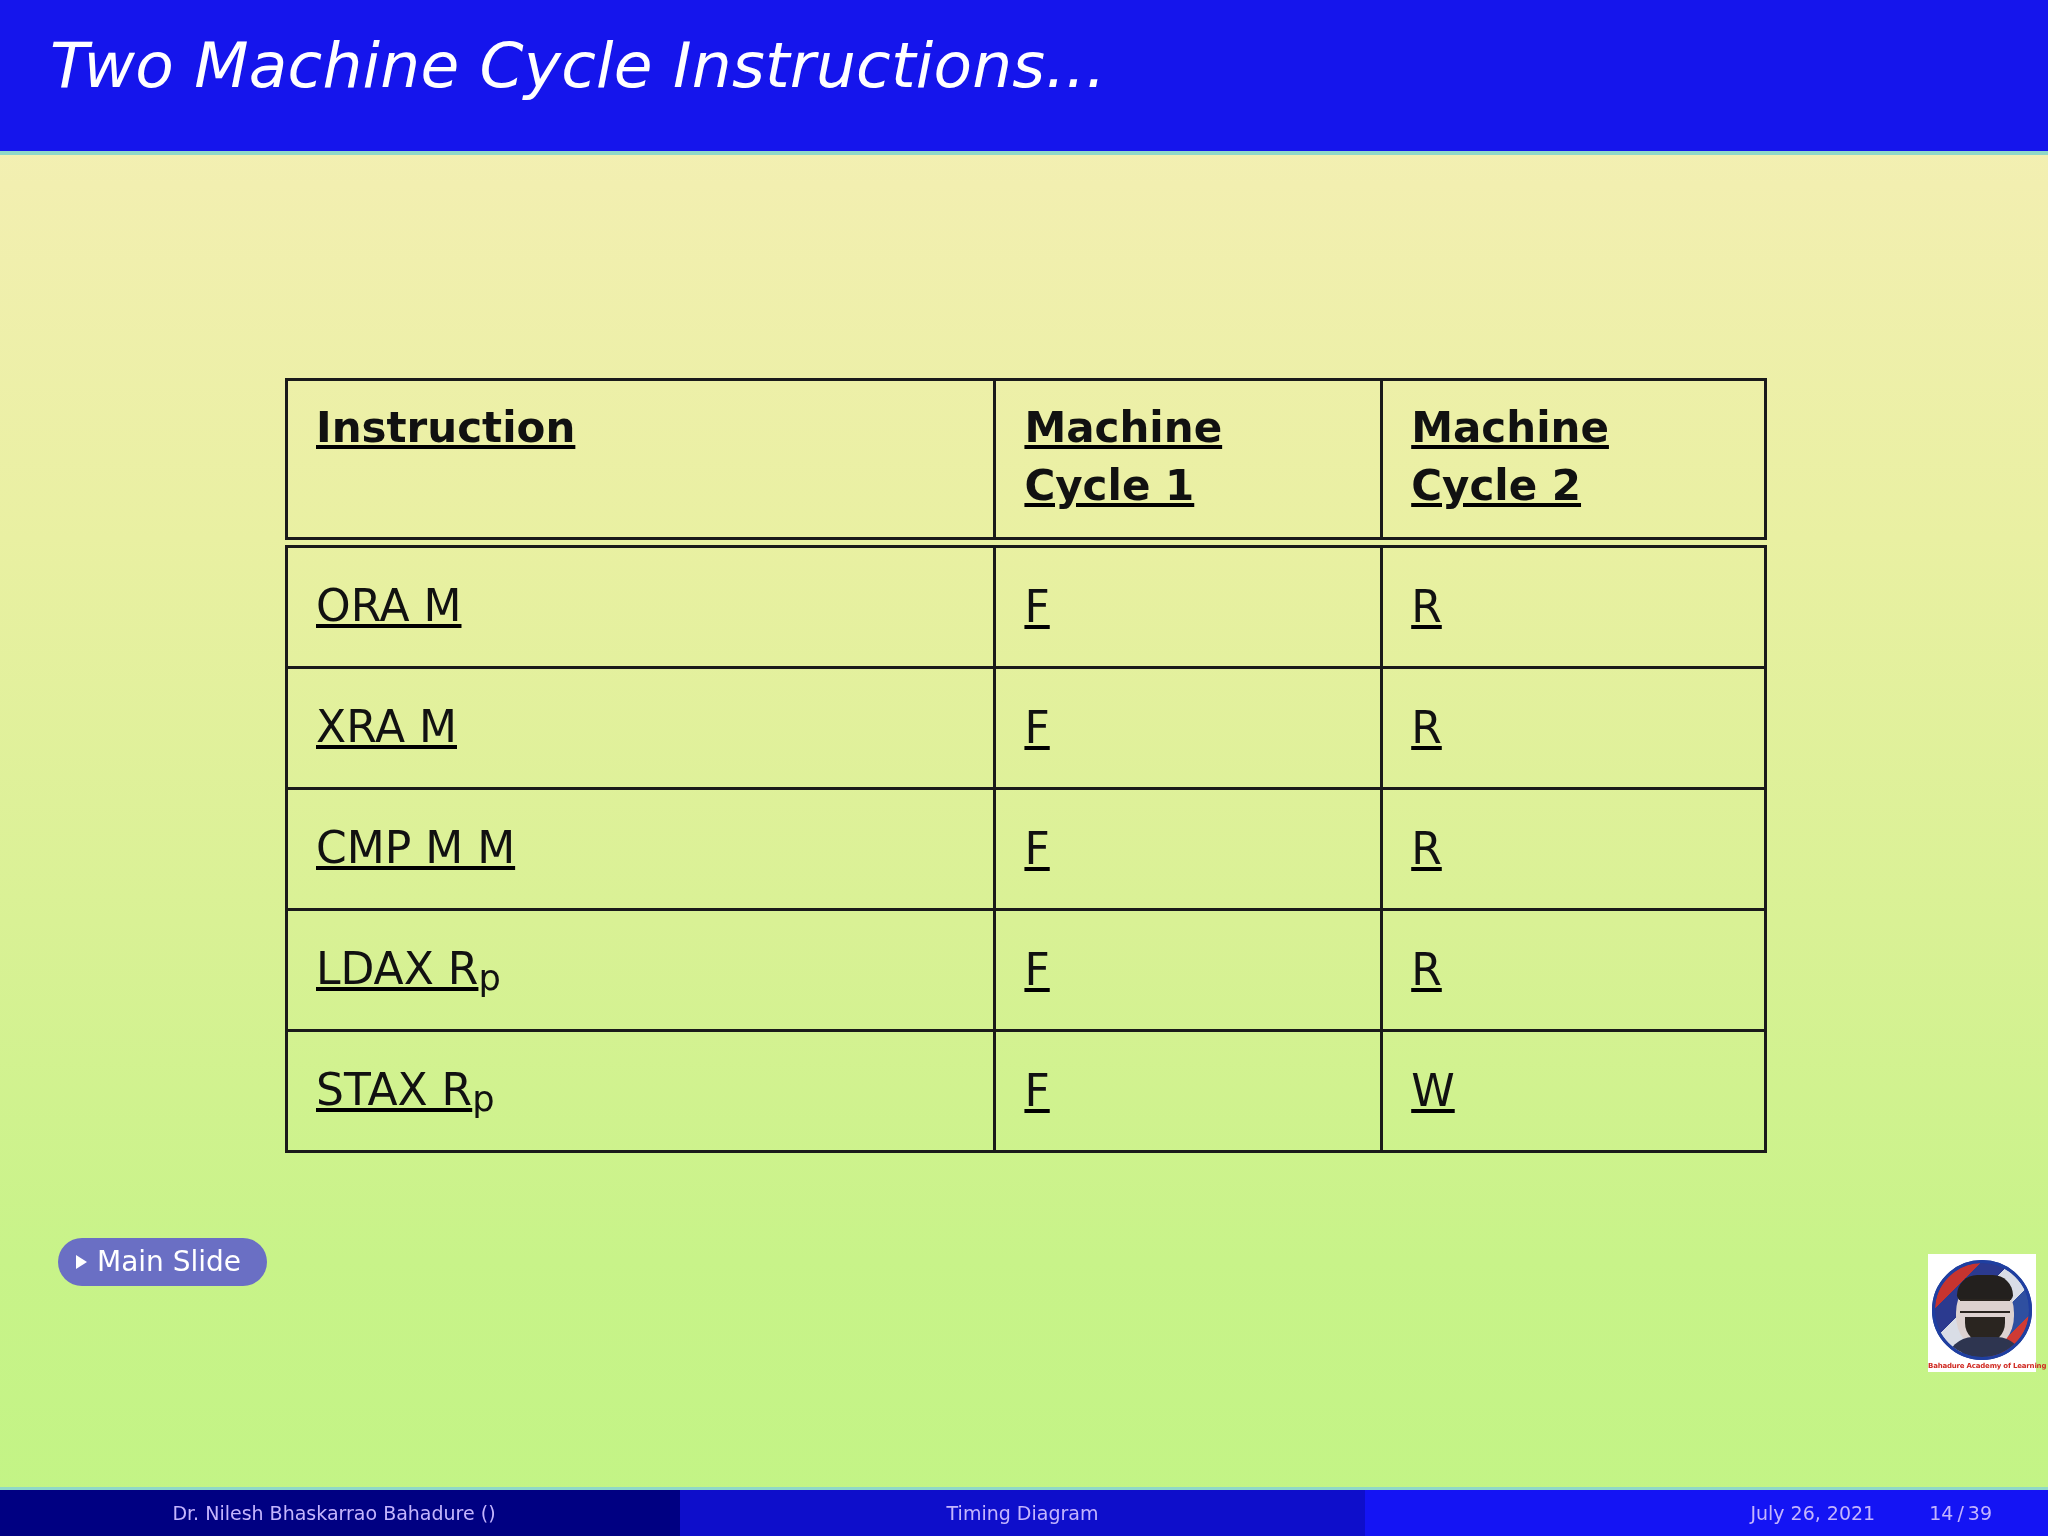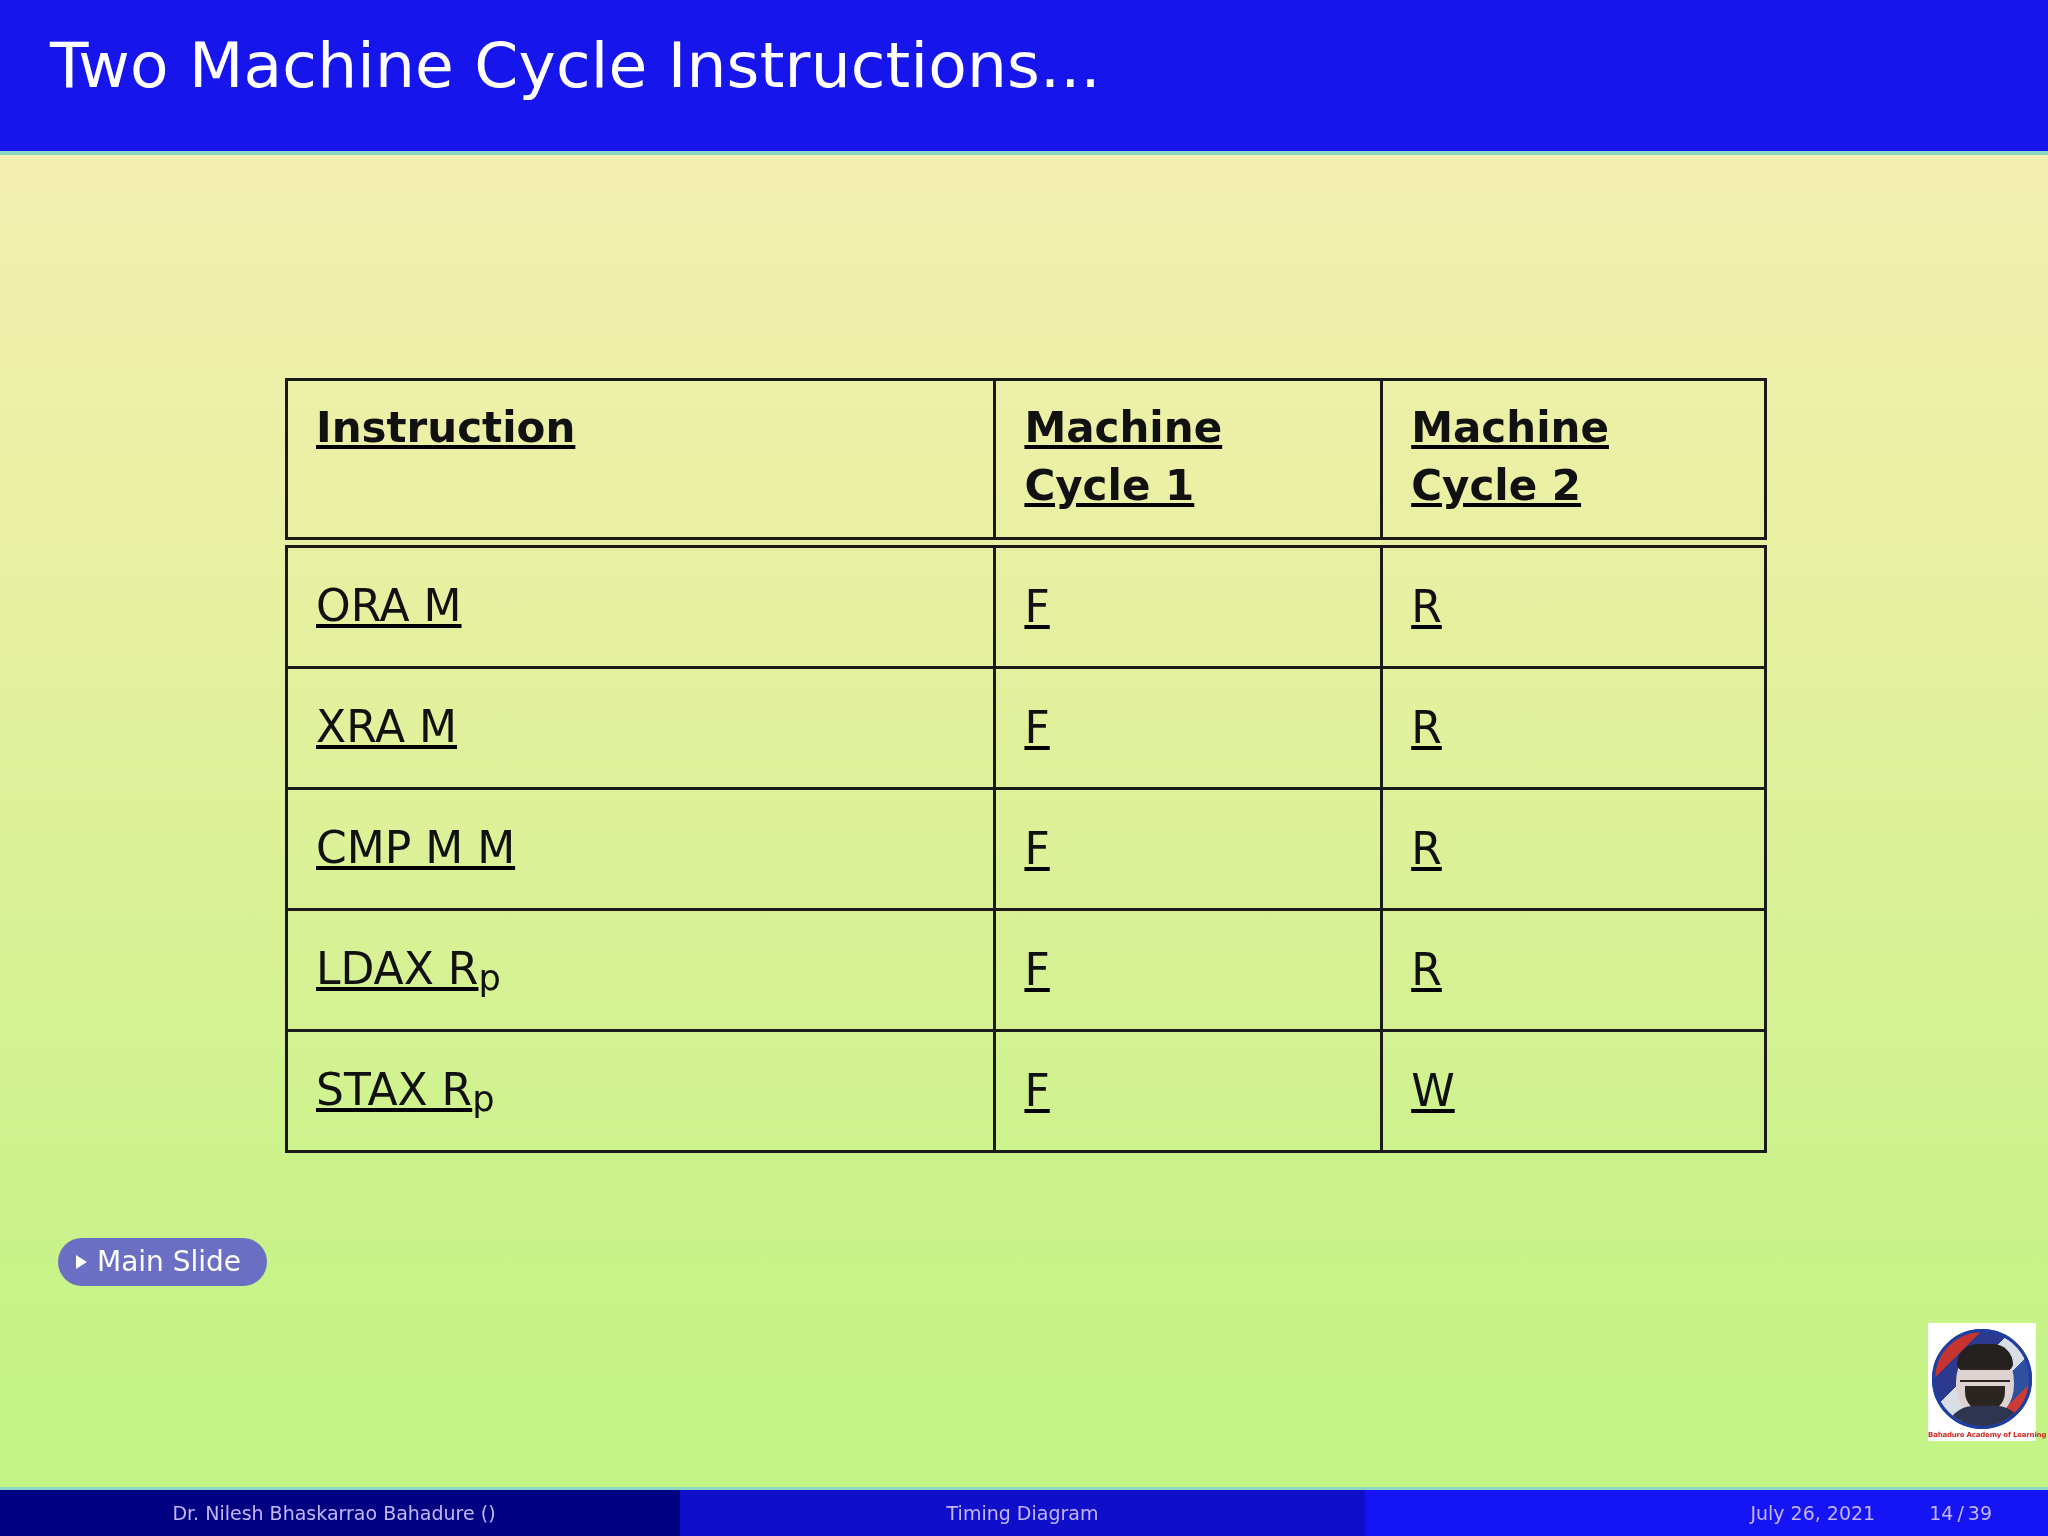--- a/index.html
+++ b/index.html
@@ -29,20 +29,21 @@
   .title-text {
     position: absolute;
     left: 50px;
     top: 34px;
     font-size: 63px;
     line-height: 1;
     color: #ffffff;
     font-weight: 400;
     letter-spacing: 0.2px;
     white-space: nowrap;
+    font-style: italic;
   }
   .title-underline {
     position: absolute;
     left: 0;
     bottom: 0;
     width: 2048px;
     height: 4px;
     background: #8fd8c8;
   }
 
@@ -128,21 +129,21 @@
     font-size: 28px;
     color: #ffffff;
     white-space: nowrap;
     line-height: 1;
   }
 
   
   .logo {
     position: absolute;
     left: 1928px;
-    top: 1323px;
+    top: 1254px;
     width: 108px;
     height: 118px;
     background: #ffffff;
     box-sizing: border-box;
     padding-left: 8px;
   }
   .logo-inner {
     position: absolute;
     left: 4px; top: 6px;
     width: 100px; height: 100px;

